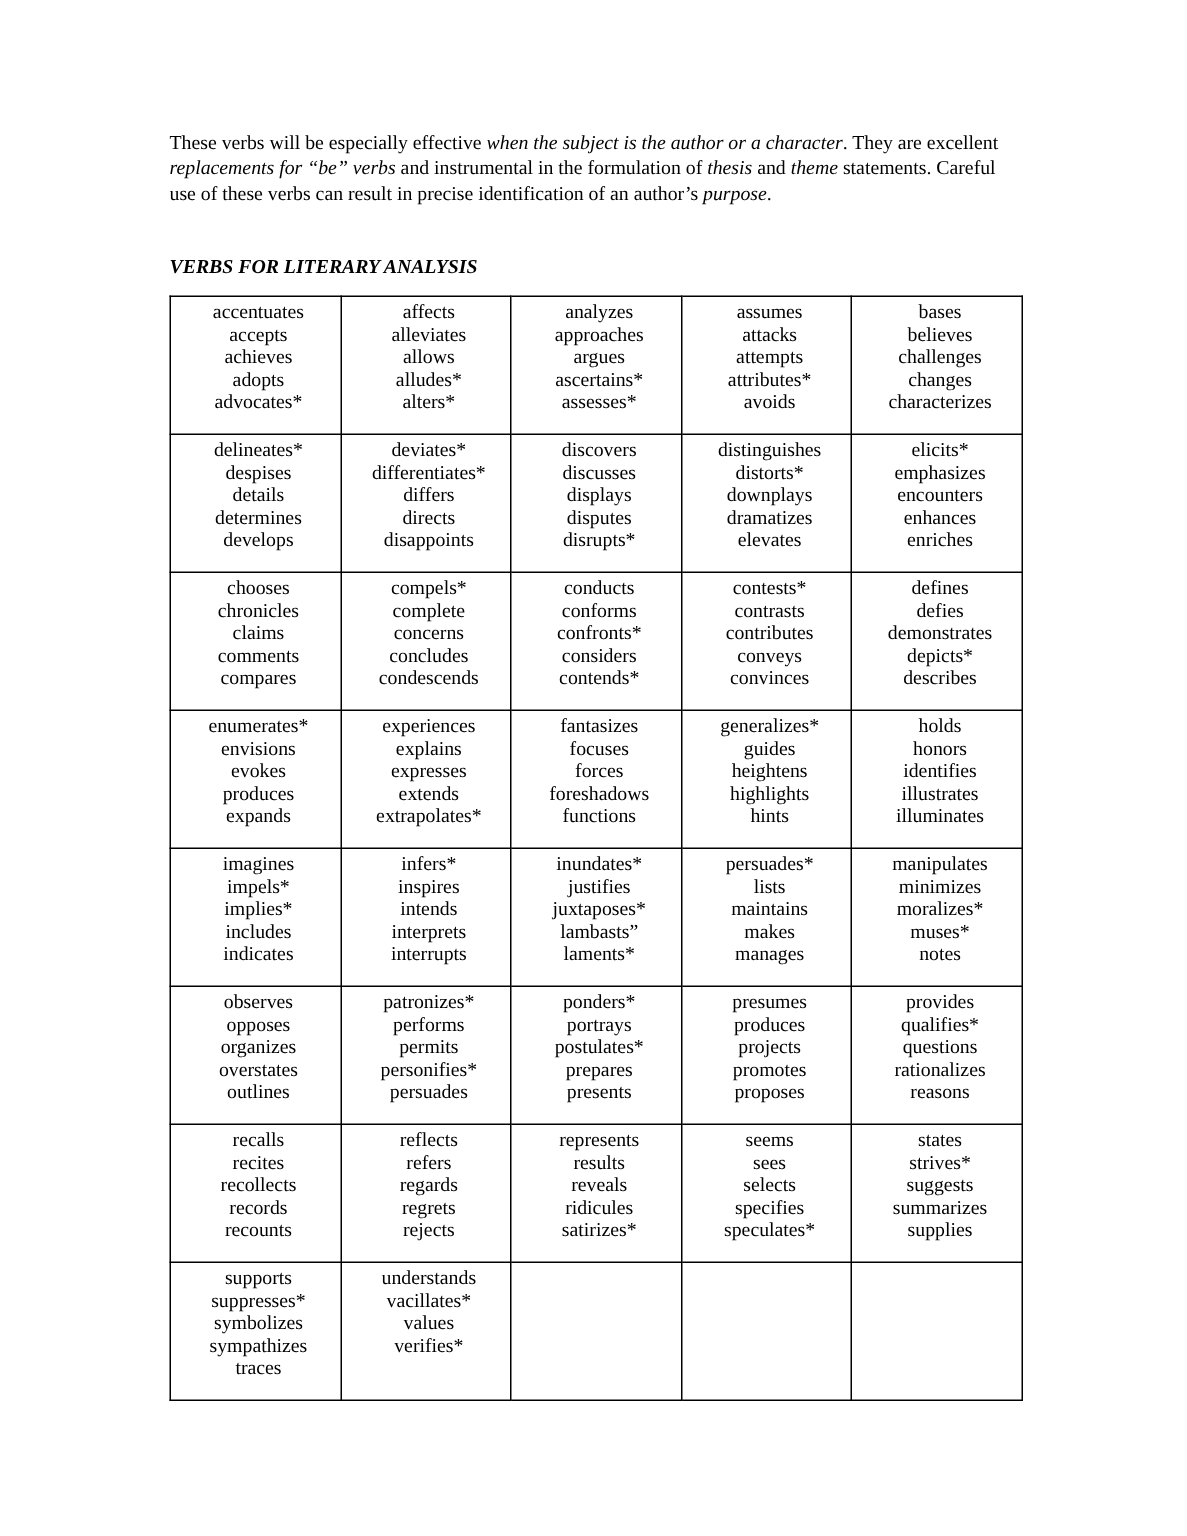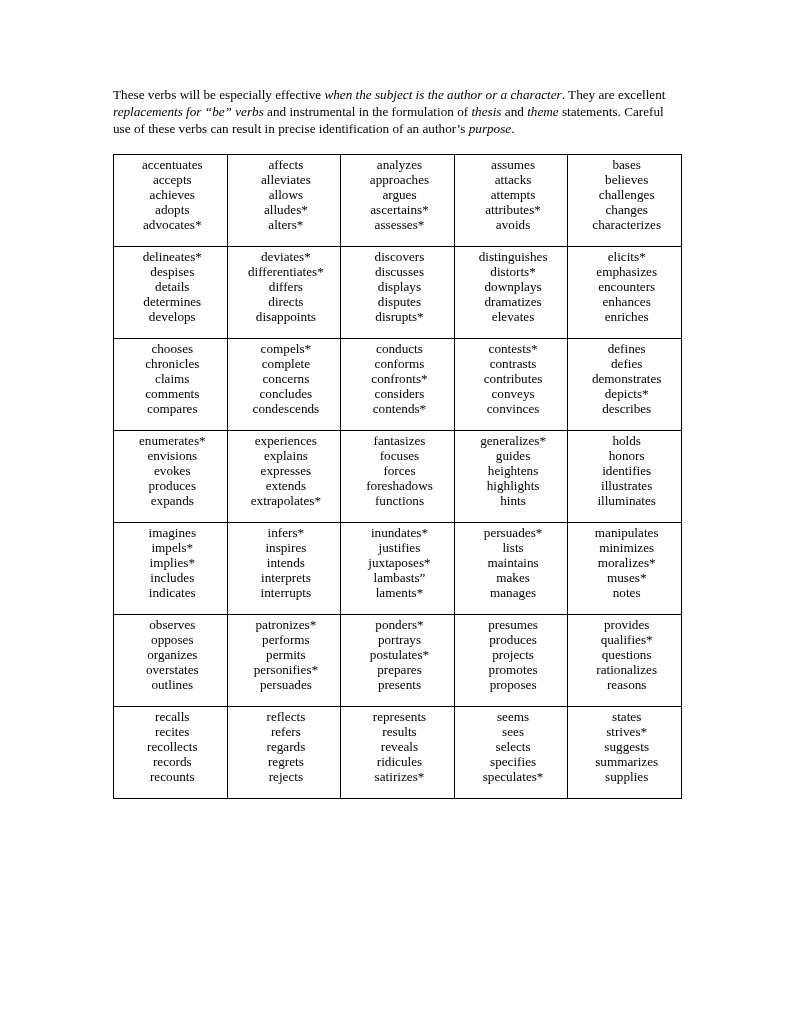--- a/index.html
+++ b/index.html
@@ -14,21 +14,21 @@
     width: 567px;
     margin: 0 0 3px 0;
     text-align: center;
     font-size: 13.5px;
     font-weight: bold;
     text-decoration: underline;
     line-height: 17px;
   }
   .intro {
     width: 567px;
-    margin: 0 0 17px 0;
+    margin: 0 0 33px 0;
     font-size: 13.2px;
     line-height: 17px;
   }
   .section-heading {
     margin: 0 0 12px 0;
     font-size: 13.2px;
     font-weight: bold;
     font-style: italic;
     line-height: 15px;
   }
@@ -53,20 +53,21 @@
   }
 </style>
 </head>
 <body>
 
 <div class="page">
 
 
   <p class="intro"><span>These verbs will be especially effective </span><i>when the subject is the author or a character</i><span>.  They are excellent </span><i>replacements for “be” verbs</i><span> and instrumental in the formulation of </span><i>thesis</i><span> and </span><i>theme</i><span> statements.  Careful use of these verbs can result in precise identification of an author’s </span><i>purpose</i><span>.</span></p>
 
+  <h2 class="section-heading">VERBS FOR LITERARY ANALYSIS</h2>
 
   <table class="verbs">
     <tbody>
         <tr>
           <td>
             <div class="verb">accentuates</div>
             <div class="verb">accepts</div>
             <div class="verb">achieves</div>
             <div class="verb">adopts</div>
             <div class="verb">advocates*</div>
@@ -315,16 +316,34 @@
             <div class="verb">speculates*</div>
           </td>
           <td>
             <div class="verb">states</div>
             <div class="verb">strives*</div>
             <div class="verb">suggests</div>
             <div class="verb">summarizes</div>
             <div class="verb">supplies</div>
           </td>
         </tr>
+        <tr>
+          <td>
+            <div class="verb">supports</div>
+            <div class="verb">suppresses*</div>
+            <div class="verb">symbolizes</div>
+            <div class="verb">sympathizes</div>
+            <div class="verb">traces</div>
+          </td>
+          <td>
+            <div class="verb">understands</div>
+            <div class="verb">vacillates*</div>
+            <div class="verb">values</div>
+            <div class="verb">verifies*</div>
+          </td>
+          <td></td>
+          <td></td>
+          <td></td>
+        </tr>
       </tbody>
   </table>
 
 </div>
 
 </body></html>

